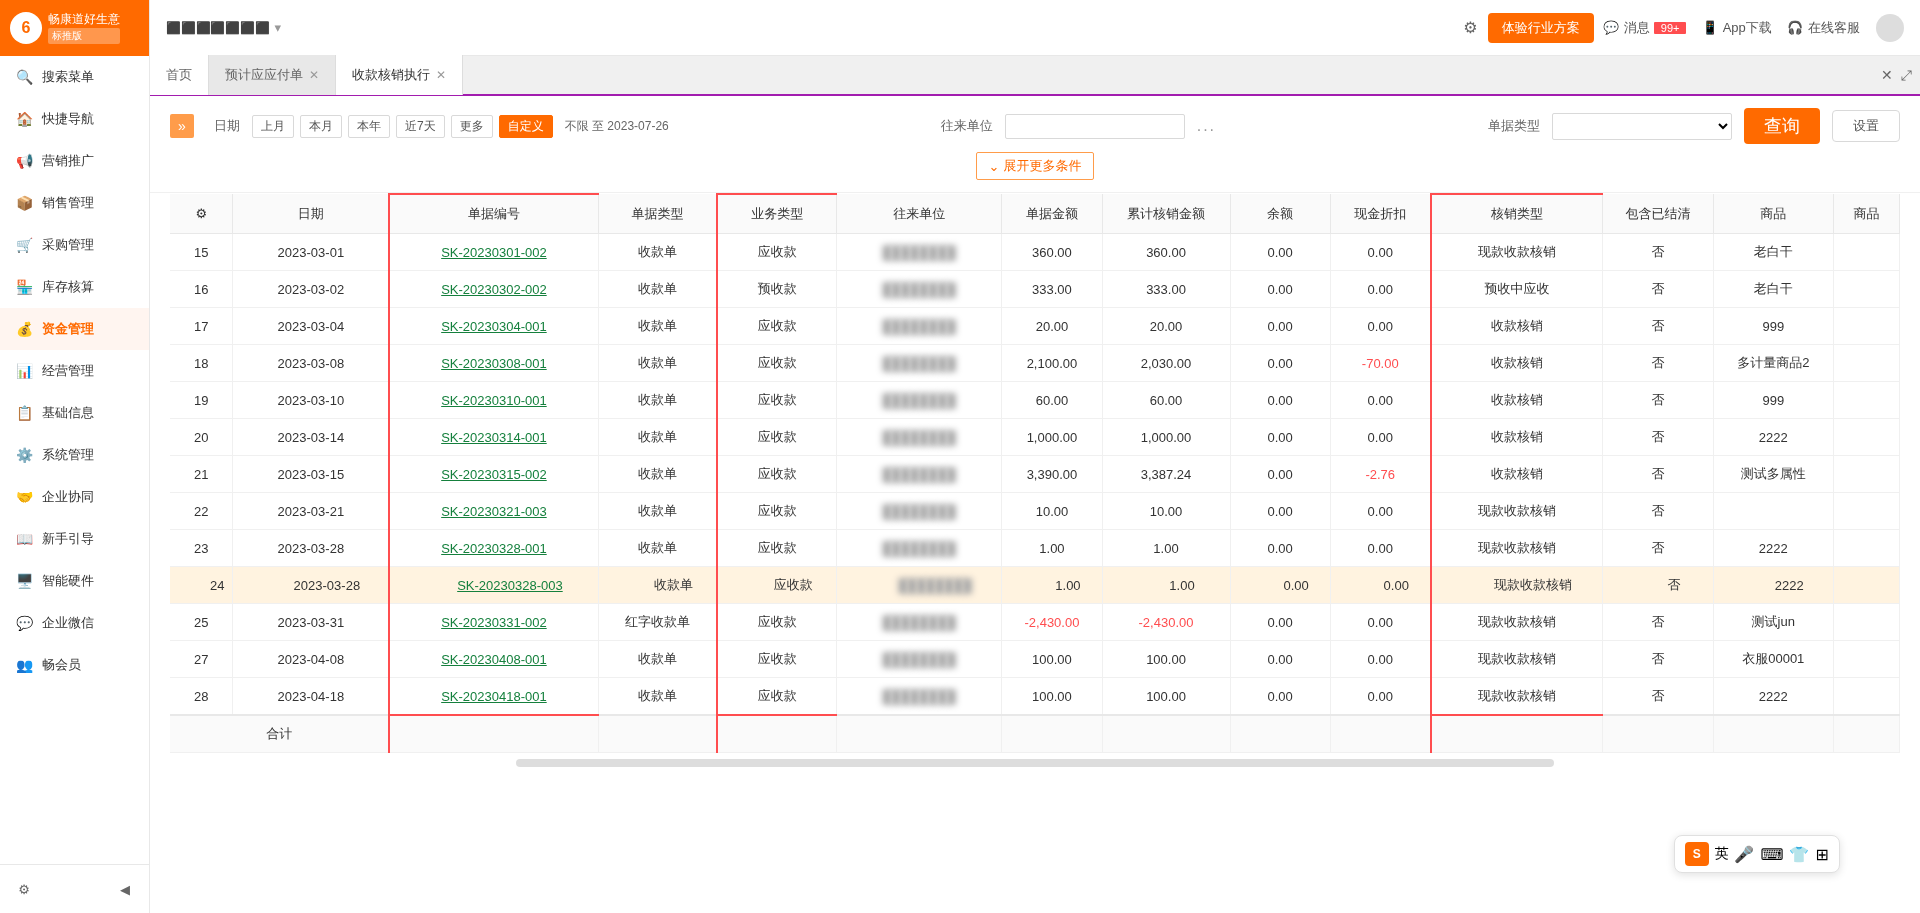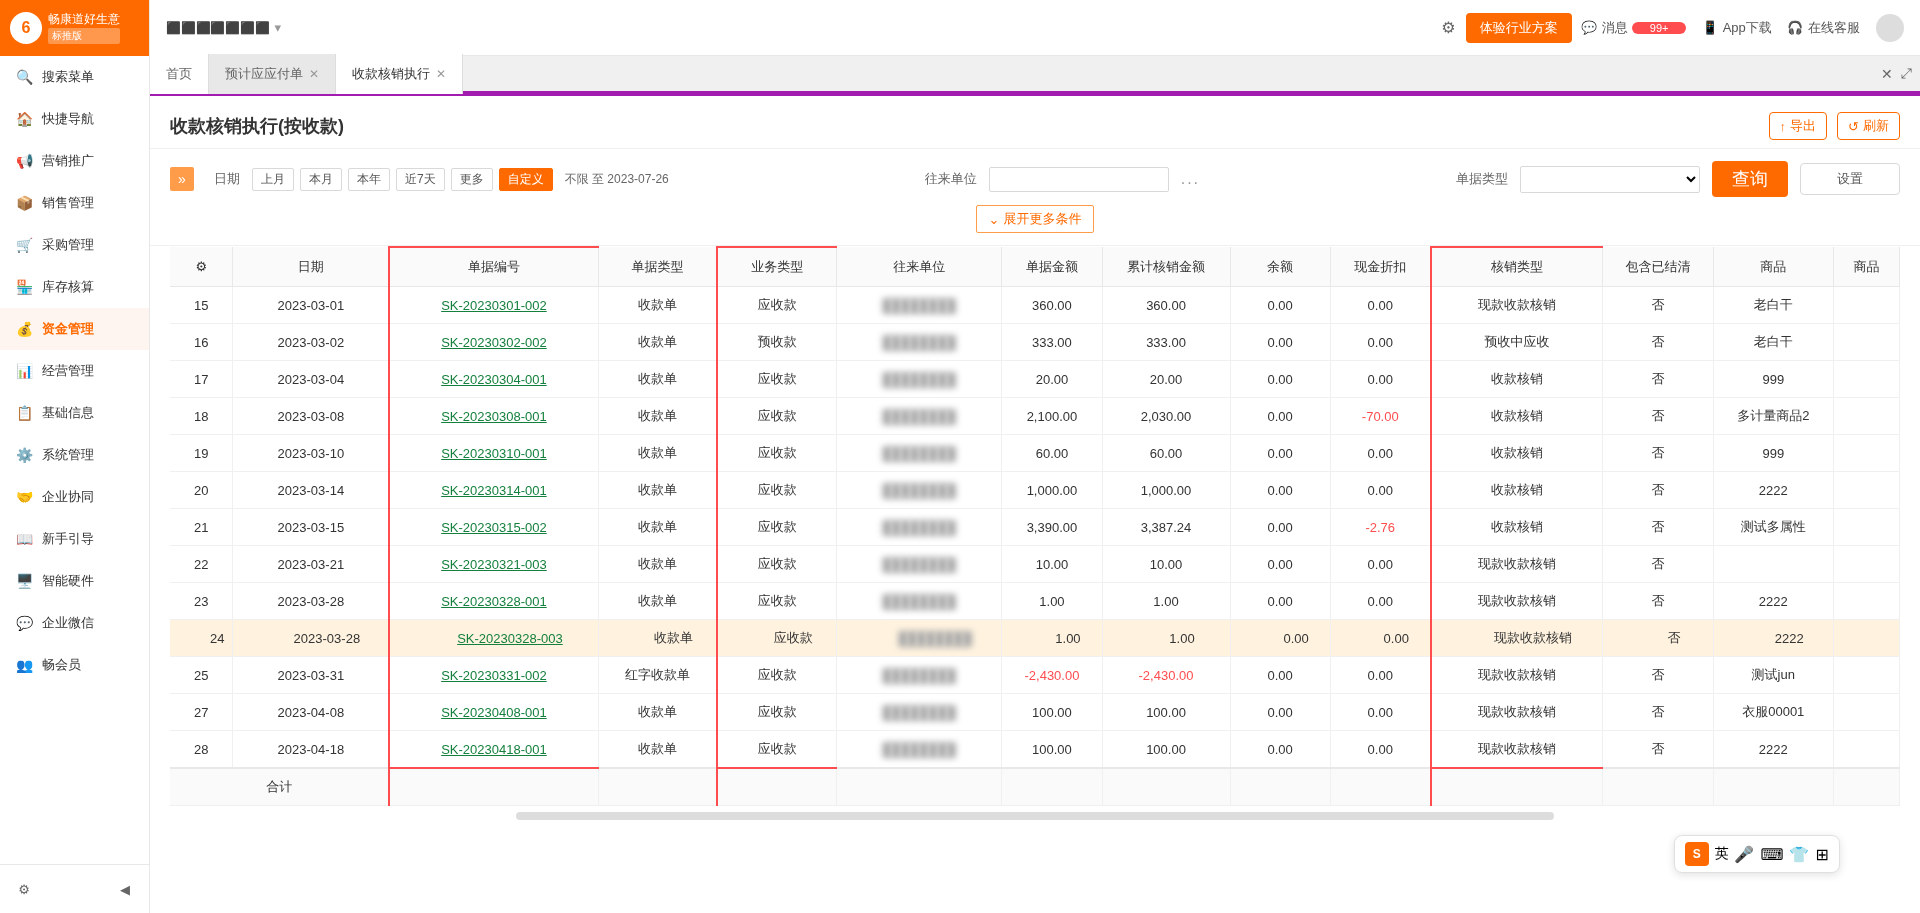--- a/index.html
+++ b/index.html
@@ -20,25 +20,25 @@
     
     .main { flex: 1; display: flex; flex-direction: column; overflow: hidden; }
 
     
     .topbar { height: 56px; background: #fff; border-bottom: 1px solid #e8e8e8; display: flex; align-items: center; padding: 0 16px; gap: 10px; }
     .topbar-breadcrumb { color: #999; font-size: 13px; display: flex; align-items: center; gap: 4px; flex: 1; }
     .topbar-gear { cursor: pointer; color: #666; font-size: 16px; }
     .topbar-btn-orange { background: #ff6a00; color: #fff; border: none; border-radius: 4px; padding: 6px 14px; cursor: pointer; font-size: 13px; }
     .topbar-right { display: flex; align-items: center; gap: 16px; margin-left: auto; }
     .topbar-right-item { display: flex; align-items: center; gap: 4px; cursor: pointer; color: #555; font-size: 13px; }
-    .topbar-badge { background: #ff4d4f; color: #fff; border-radius: 6px; padding: 0 18px; font-size: 11px; min-width: 18px; text-align: center; }
+    .topbar-badge { background: #ff4d4f; color: #fff; border-radius: 1px; padding: 0 7px; font-size: 11px; min-width: 18px; text-align: center; }
     .topbar-avatar { width: 28px; height: 28px; background: #ccc; border-radius: 50%; }
 
     
-    .tabbar { height: 40px; background: #f0f0f0; display: flex; align-items: center; border-bottom: 5px solid #a21caf; padding: 0 0 0 0; }
+    .tabbar { height: 40px; background: #f0f0f0; display: flex; align-items: center; border-bottom: 2px solid #a21caf; padding: 0 0 0 0; }
     .tab { height: 40px; display: flex; align-items: center; padding: 0 16px; cursor: pointer; font-size: 13px; color: #666; border-right: 1px solid #ddd; gap: 6px; background: #e8e8e8; }
     .tab.active { background: #fff; color: #333; font-weight: 500; }
     .tab-close { color: #999; font-size: 12px; cursor: pointer; }
     .tab-home { background: #fff; }
     .tabbar-spacer { flex: 1; background: #f0f0f0; height: 100%; }
     .tabbar-actions { display: flex; align-items: center; padding: 0 8px; gap: 8px; }
     .tabbar-action-btn { cursor: pointer; color: #666; font-size: 14px; }
 
     
     .page-content { flex: 1; overflow-y: auto; background: #f5f7fa; padding: 0; }
@@ -55,21 +55,21 @@
     .filter-row { display: flex; align-items: center; gap: 12px; flex-wrap: wrap; }
     .filter-label { color: #666; font-size: 13px; white-space: nowrap; }
     .filter-date-btns { display: flex; align-items: center; gap: 6px; }
     .filter-date-btn { padding: 2px 8px; border: 1px solid #d9d9d9; border-radius: 2px; cursor: pointer; font-size: 12px; color: #555; background: #fff; }
     .filter-date-btn.custom { background: #ff6a00; color: #fff; border-color: #ff6a00; }
     .filter-date-range { color: #666; font-size: 12px; }
     .filter-input { border: 1px solid #d9d9d9; border-radius: 2px; padding: 4px 8px; font-size: 13px; width: 180px; outline: none; }
     .filter-select { border: 1px solid #d9d9d9; border-radius: 2px; padding: 4px 8px; font-size: 13px; width: 180px; outline: none; background: #fff; }
     .filter-dots { color: #999; letter-spacing: 2px; font-size: 16px; cursor: pointer; }
     .filter-query-btn { background: #ff6a00; color: #fff; border: none; border-radius: 4px; padding: 6px 20px; cursor: pointer; font-size: 18px; }
-    .filter-set-btn { border: 1px solid #d9d9d9; color: #555; background: #fff; border-radius: 4px; padding: 6px 36px; cursor: pointer; font-size: 13px; }
+    .filter-set-btn { border: 1px solid #d9d9d9; color: #555; background: #fff; border-radius: 4px; padding: 6px 20px; cursor: pointer; font-size: 13px; }
     .expand-btn { color: #ff6a00; font-size: 13px; cursor: pointer; display: flex; align-items: center; gap: 4px; padding: 4px 12px; border: 1px solid #ff9c4a; border-radius: 2px; background: #fff; align-self: center; }
     .filter-expand-row { display: flex; justify-content: center; }
 
     
     .table-wrap { overflow-x: auto; padding: 0 20px 20px; }
     table { width: 100%; border-collapse: collapse; font-size: 13px; min-width: 1400px; }
     thead tr { background: #fafafa; }
     th { padding: 10px 8px; text-align: center; border-bottom: 1px solid #e8e8e8; border-right: 1px solid #e8e8e8; color: #333; font-weight: 500; white-space: nowrap; font-size: 13px; }
     td { padding: 9px 8px; text-align: center; border-bottom: 1px solid #f0f0f0; border-right: 1px solid #f0f0f0; color: #333; white-space: nowrap; }
     tr.highlighted td { background: #fff3e0; padding-left: 40px; }
@@ -215,33 +215,20 @@
     <div class="tabbar-spacer"></div>
     <div class="tabbar-actions">
       <span class="tabbar-action-btn">✕</span>
       <span class="tabbar-action-btn">⤢</span>
     </div>
   </div>
 
   <div class="page-content">
     <div class="page-inner">
 
-      <div class="page-header">
-        <h2 class="page-title">收款核销执行(按收款)</h2>
-        <div class="page-header-actions">
-          <button class="page-header-btn">
-            <span>↑</span>
-            <span>导出</span>
-          </button>
-          <button class="page-header-btn">
-            <span>↺</span>
-            <span>刷新</span>
-          </button>
-        </div>
-      </div>
 
       <div class="filter-bar">
         <div class="filter-row">
 
           <div style="margin-right:8px;">
             <button style="background:#ff9c4a; border:none; color:#fff; border-radius:2px; width:24px; height:24px; cursor:pointer; font-size:14px;">»</button>
           </div>
 
           <span class="filter-label">日期</span>
           <div class="filter-date-btns">

